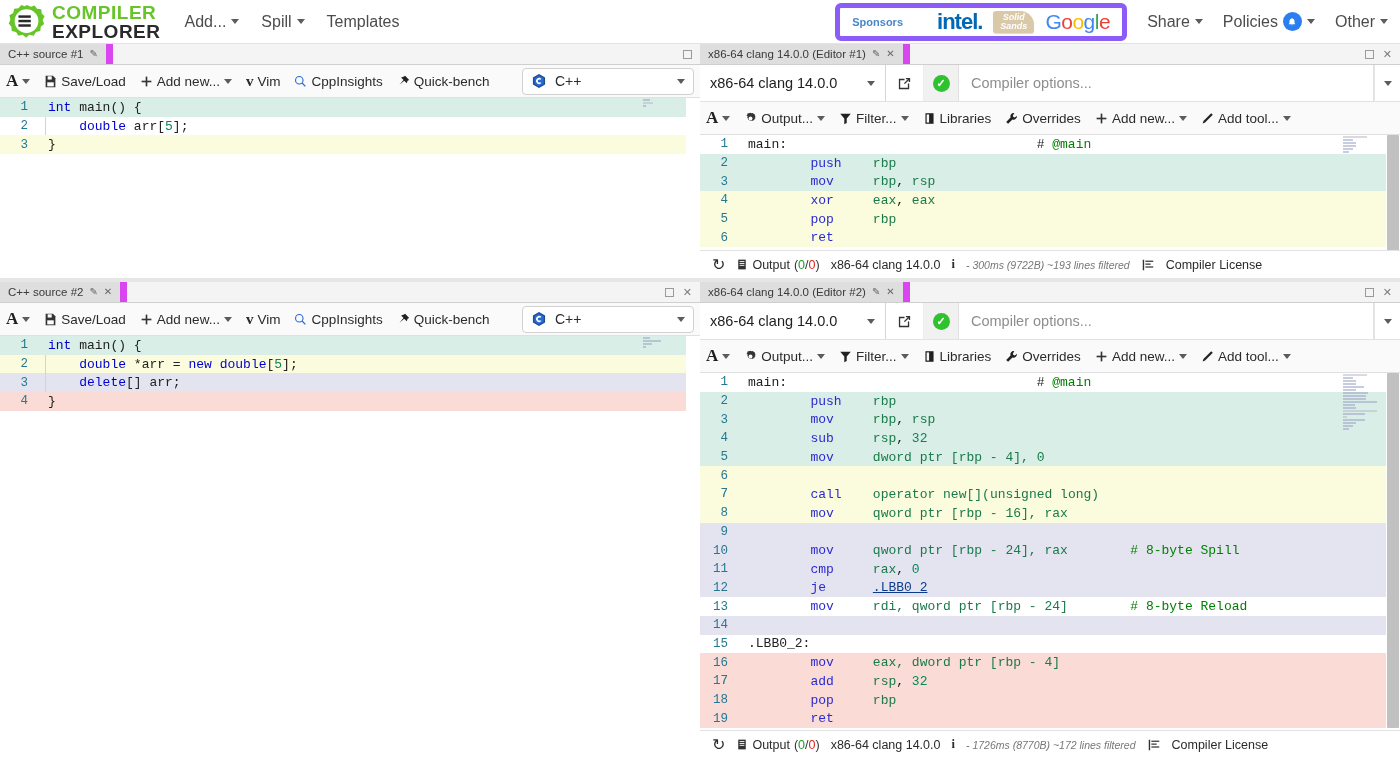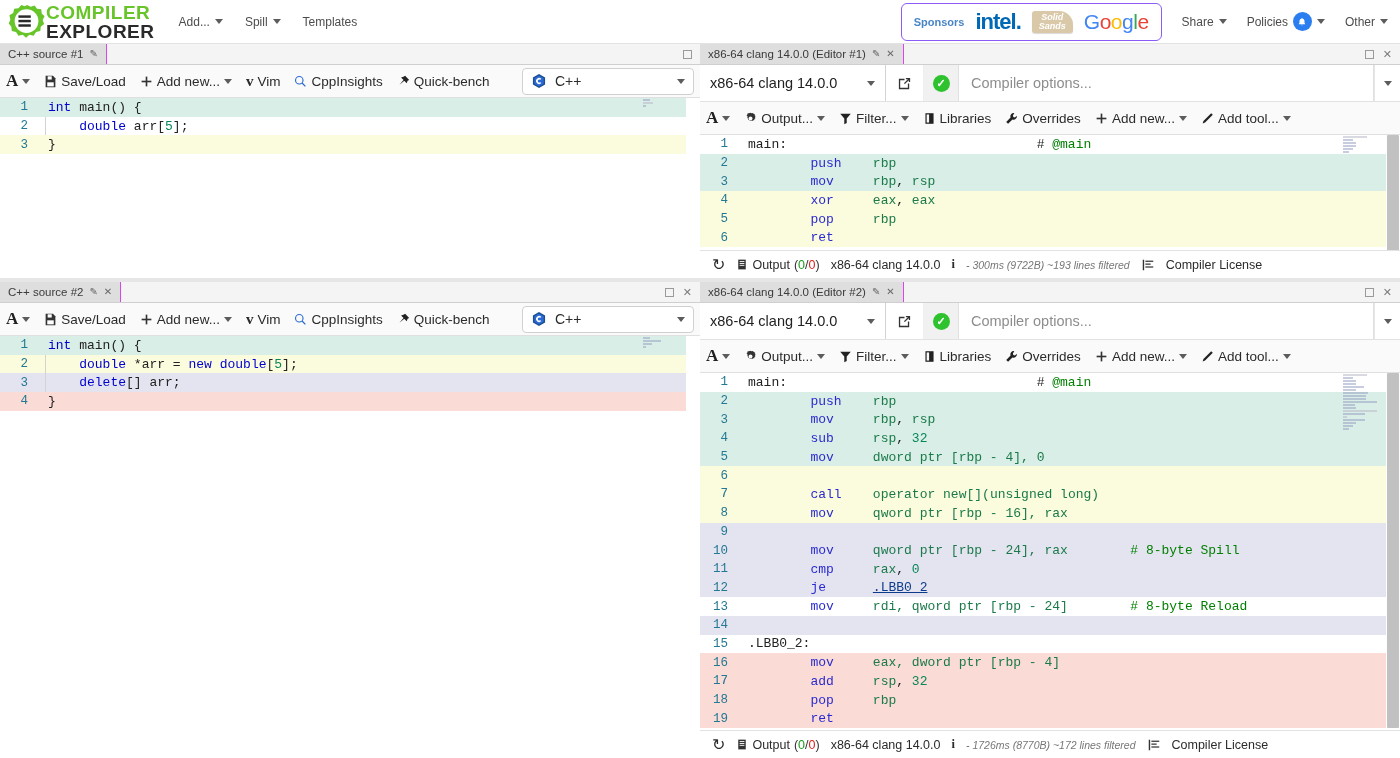--- a/index.html
+++ b/index.html
@@ -12,44 +12,44 @@
   
   .navbar {
     height: 44px; width: 1400px;
     background: #fff;
     display: flex; align-items: center;
     border-bottom: 1px solid #e3e3e3;
     position: relative;
   }
   .logo-wrap { display: flex; align-items: center; padding-left: 8px; }
   .logo-gear { width: 38px; height: 38px; flex: 0 0 38px; }
-  .logo-text { line-height: 1.0; }
+  .logo-text { margin-left: 6px; line-height: 1.0; }
   .logo-l1 { font-size: 19px; font-weight: bold; color: #67c52a; letter-spacing: 0.5px; }
   .logo-l2 { font-size: 19px; font-weight: bold; color: #2a2a2a; letter-spacing: 0.5px; }
 
   .nav-items { display: flex; align-items: center; margin-left: 24px; gap: 22px; }
   .nav-item {
-    font-size: 12px; color: #4c4c4c; cursor: pointer;
+    font-size: 16px; color: #4c4c4c; cursor: pointer;
     display: flex; align-items: center; gap: 5px; white-space: nowrap;
   }
   .caret {
     width: 0; height: 0;
     border-left: 4px solid transparent; border-right: 4px solid transparent;
     border-top: 5px solid #5c5c5c; display: inline-block;
   }
 
   .nav-right { margin-left: auto; display: flex; align-items: center; gap: 20px; padding-right: 12px; }
 
   .sponsors-box {
-    border: 1px solid #8b5cf6; border-radius: 6px;
+    border: 5px solid #8b5cf6; border-radius: 6px;
     padding: 5px 12px; display: flex; align-items: center; gap: 11px;
     background: #fff; height: 38px; justify-content: space-between;
   }
   .sponsors-lbl { font-size: 11px; color: #4a86c7; font-weight: 600; }
-  .intel-logo { font-size: 22px; font-weight: 700; color: #0068b5; letter-spacing: -1px; }
+  .intel-logo { font-size: 22px; font-weight: 700; color: #0068b5; letter-spacing: -1px; margin-left: 23px; }
   .ssands {
     background: #d9c9a8; border-radius: 3px 14px 3px 3px; padding: 2px 7px;
     font-size: 9px; font-weight: bold; color: #fff; line-height: 1.0;
     text-align: center; font-style: italic; box-shadow: 0 1px 1px rgba(0,0,0,.15);
   }
   .ssands .s1 { display: block; }
   .ssands .s2 { display: block; }
   .google-logo { font-size: 21px; font-weight: 500; letter-spacing: -0.5px; }
   .g1{color:#4285f4}.g2{color:#ea4335}.g3{color:#fbbc05}.g4{color:#4285f4}.g5{color:#34a853}.g6{color:#ea4335}
 
@@ -67,21 +67,21 @@
   .pane { background: #fff; display: flex; flex-direction: column; overflow: hidden; position: relative; }
 
   
   .tabstrip {
     height: 21px; background: #f4f4f4; border-bottom: 1px solid #cfcfcf;
     display: flex; align-items: stretch; position: relative; flex: 0 0 21px;
   }
   .tab {
     background: #dedede; display: flex; align-items: center;
     padding: 0 8px; gap: 6px; font-size: 11.5px; color: #333;
-    border-right: 1px solid #d946ef; cursor: pointer; white-space: nowrap;
+    border-right: 7px solid #d946ef; cursor: pointer; white-space: nowrap;
   }
   .tab-title { font-size: 11.5px; color: #3a3a3a; }
   .tab-icn { font-size: 10px; color: #666; cursor: pointer; line-height: 1; }
   .tab-ctrls { margin-left: auto; display: flex; align-items: center; gap: 9px; padding-right: 8px; }
   .ctl-max { width: 9px; height: 9px; border: 1.5px solid #9a9a9a; cursor: pointer; }
   .ctl-close { font-size: 11px; color: #7a7a7a; cursor: pointer; line-height: 1; }
 
   
   .toolbar {
     display: flex; align-items: center; background: #fafafa;

